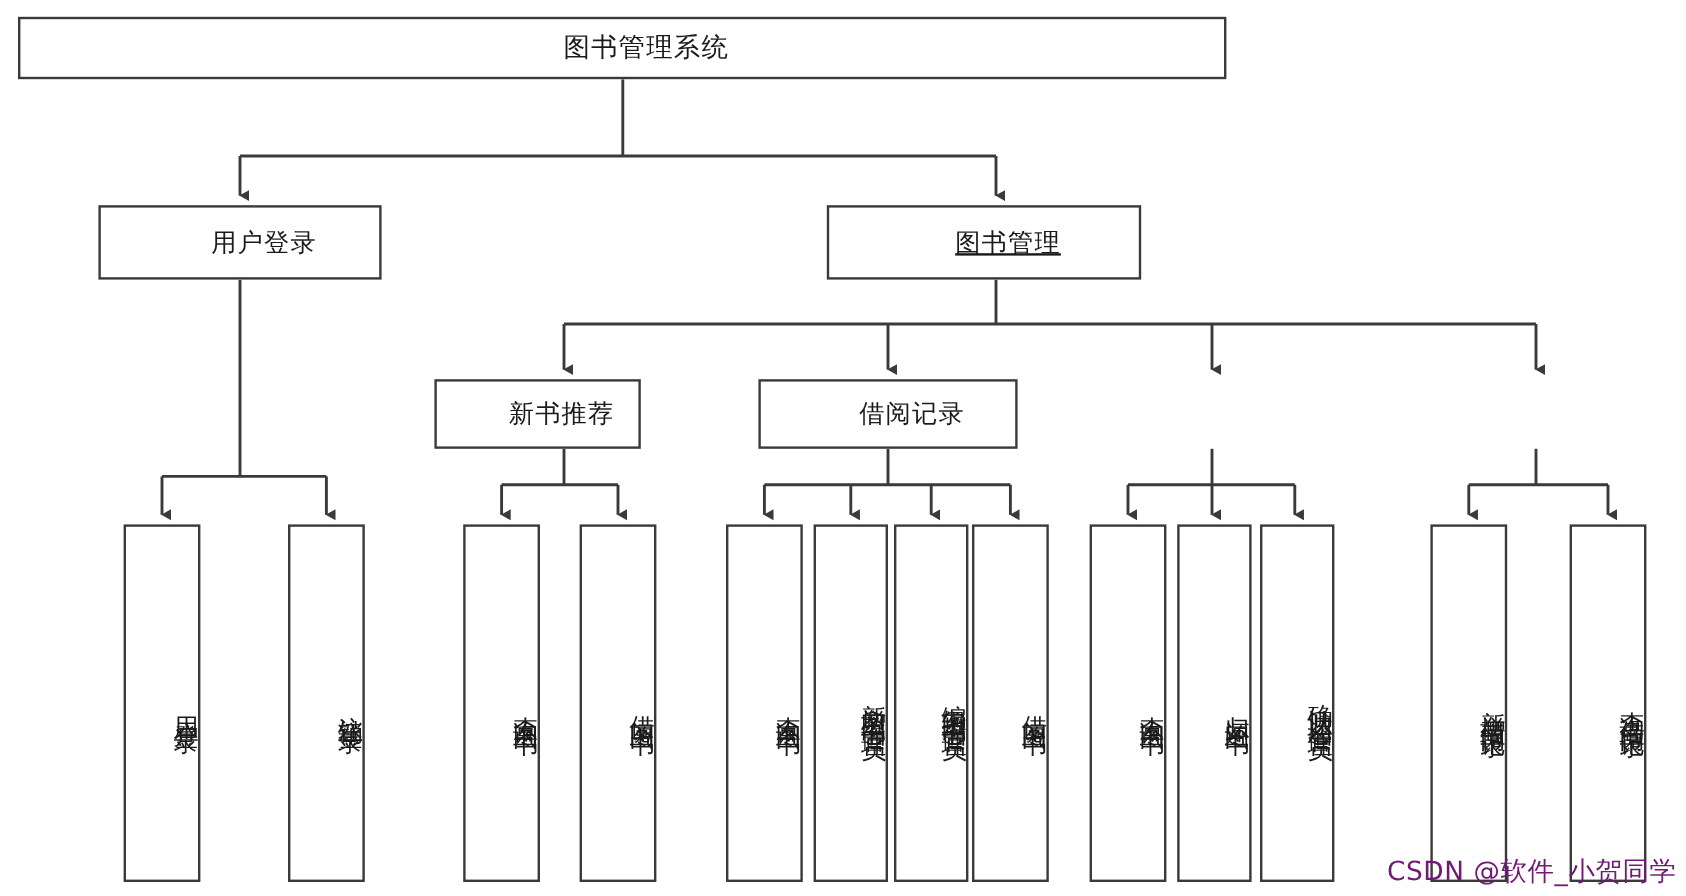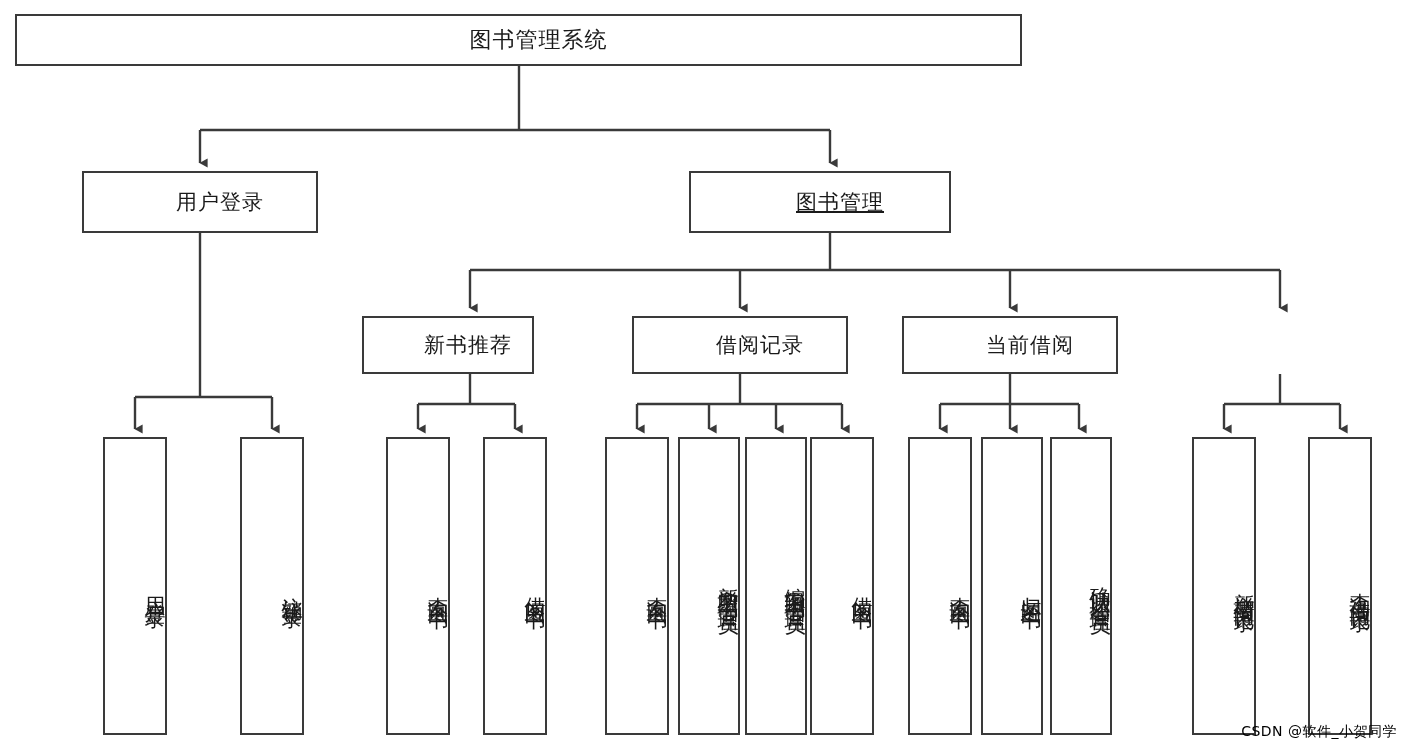--- a/index.html
+++ b/index.html
@@ -57,22 +57,22 @@
   .node.v .vtext {
     writing-mode: vertical-rl;
     text-orientation: upright;
     white-space: nowrap;
     line-height: 1;
   }
   .watermark {
     position: absolute;
     right: 8px;
     bottom: 6px;
-    font-size: 14px;
-    color: #000000;
+    font-size: 22px;
+    color: #701a75;
     z-index: 5;
     white-space: nowrap;
     letter-spacing: 0.5px;
   }
 </style>
 </head>
 <body>
 
 <div id="canvas">
 
@@ -137,23 +137,20 @@
   <div class="node h" style="left:689px; top:171px; width:262px; height:62px;text-decoration:underline;">
     <span>图书管理</span>
   </div>
 
   <div class="node h" style="left:362px; top:316px; width:172px; height:58px;">
     <span>新书推荐</span>
   </div>
   <div class="node h" style="left:632px; top:316px; width:216px; height:58px;">
     <span>借阅记录</span>
   </div>
-  <div class="node h" style="left:902px; top:316px; width:216px; height:58px;">
-    <span>当前借阅</span>
-  </div>
 
   <div class="node v" style="left:103px; top:437px; width:64px; height:298px;">
     <span class="vtext">用户登录</span>
   </div>
   <div class="node v" style="left:240px; top:437px; width:64px; height:298px;">
     <span class="vtext">注销登录</span>
   </div>
 
   <div class="node v" style="left:386px; top:437px; width:64px; height:298px;">
     <span class="vtext">查询图书</span>

